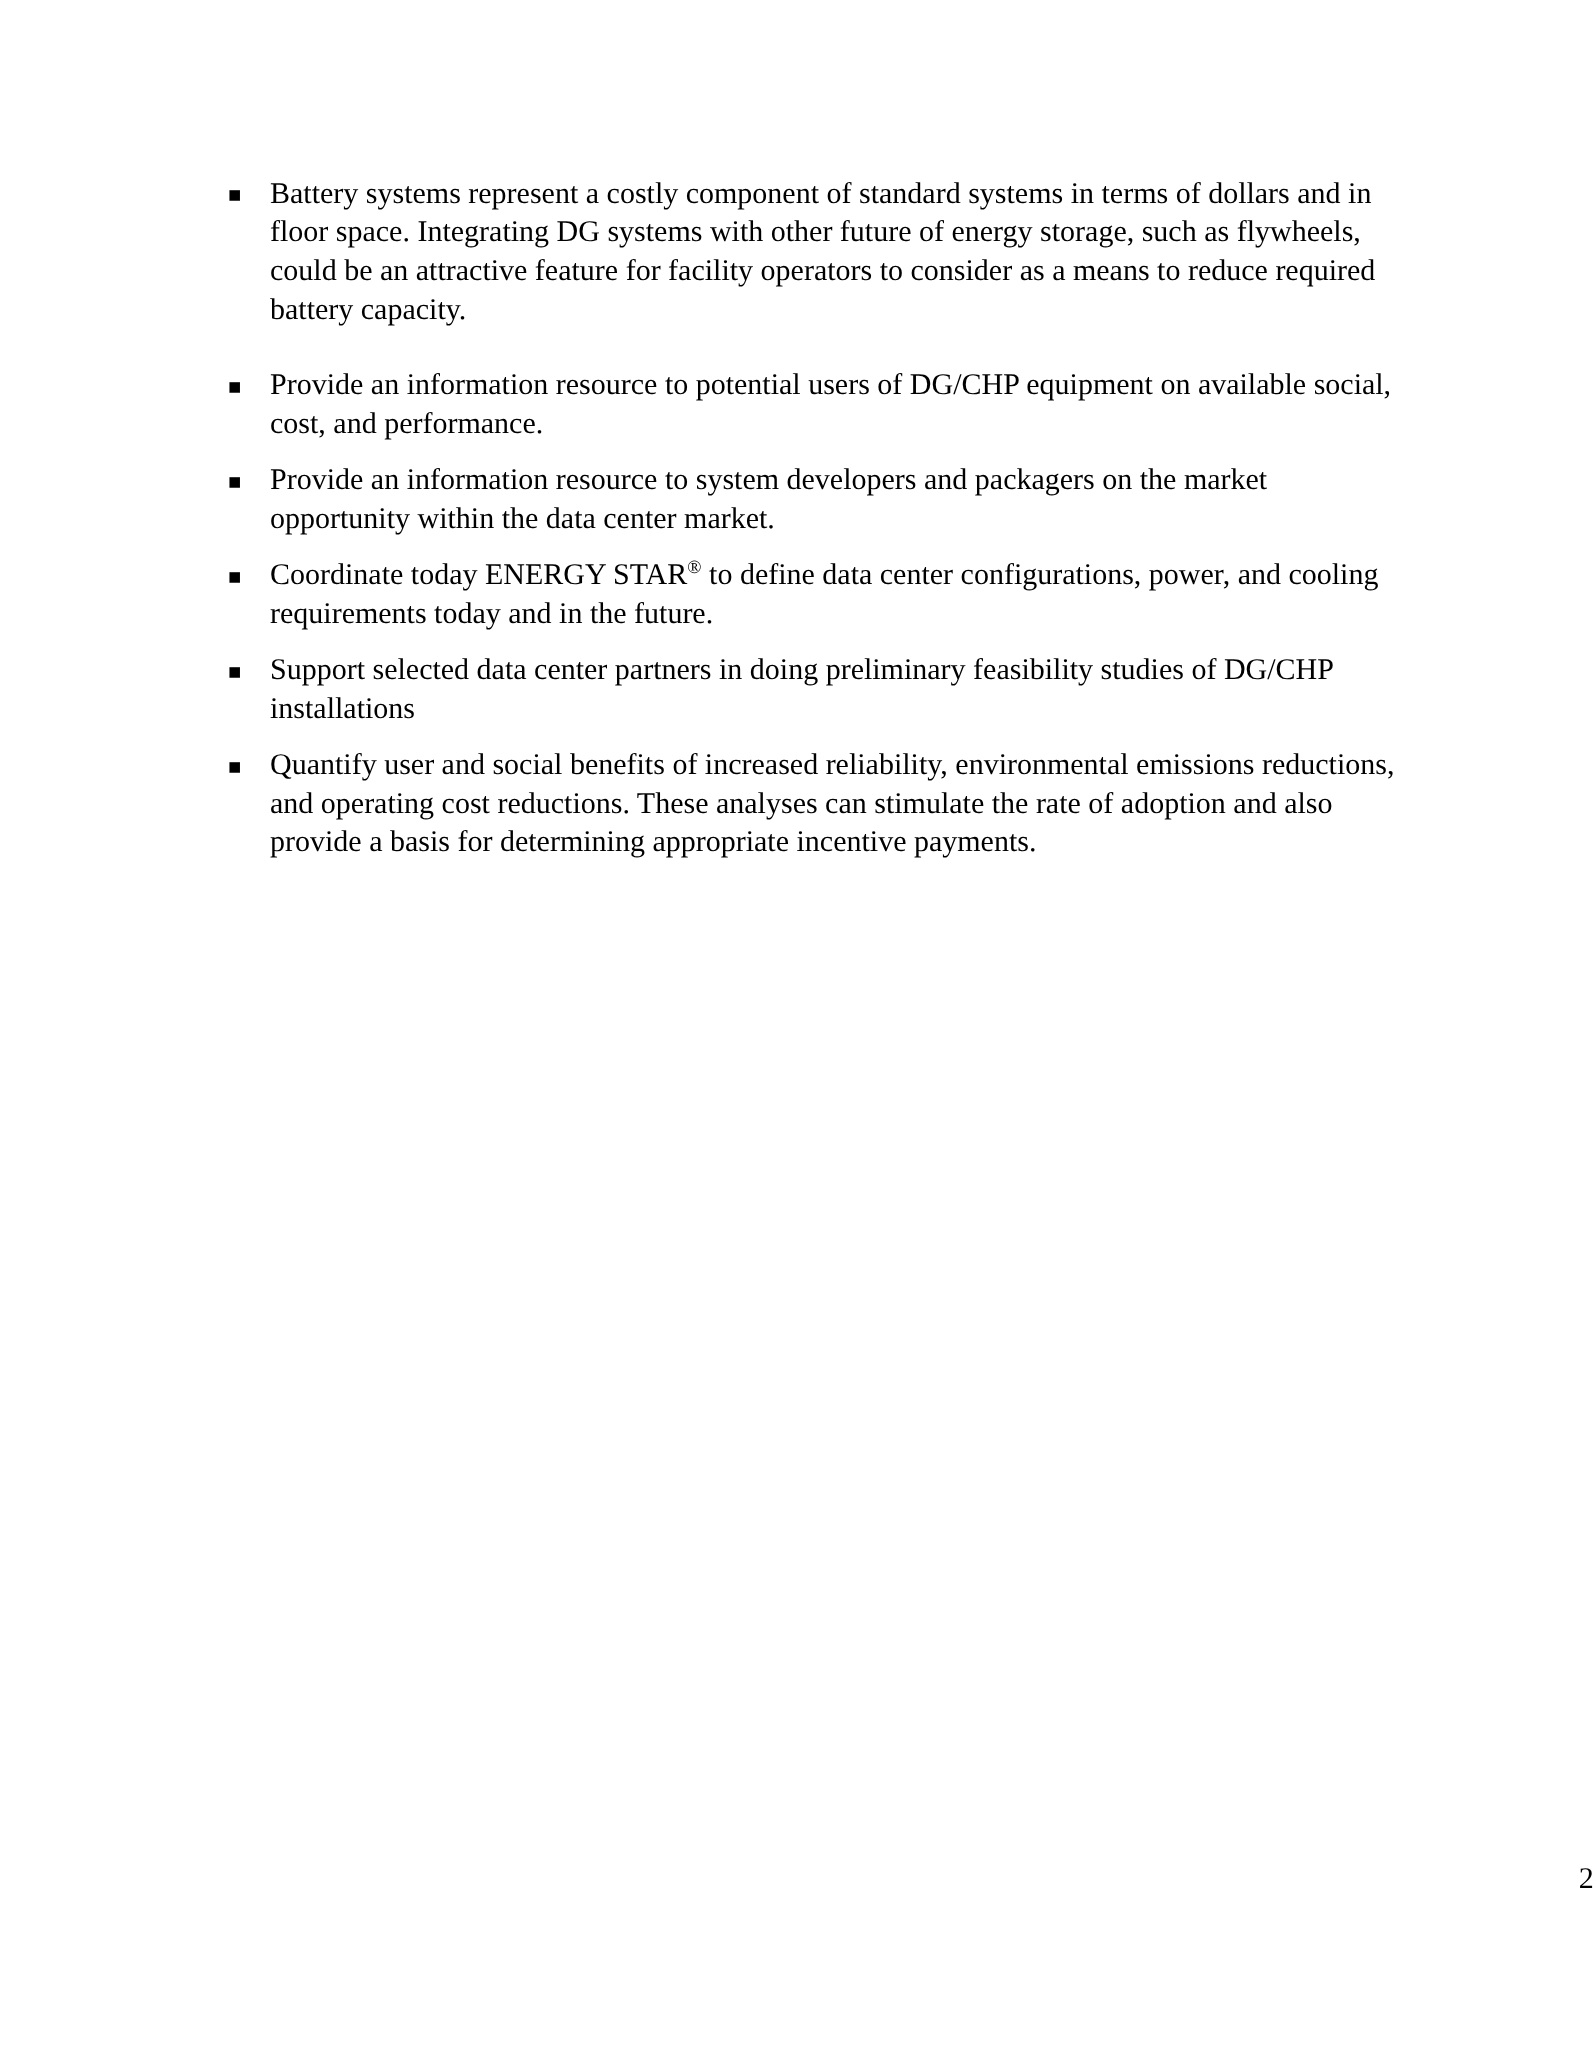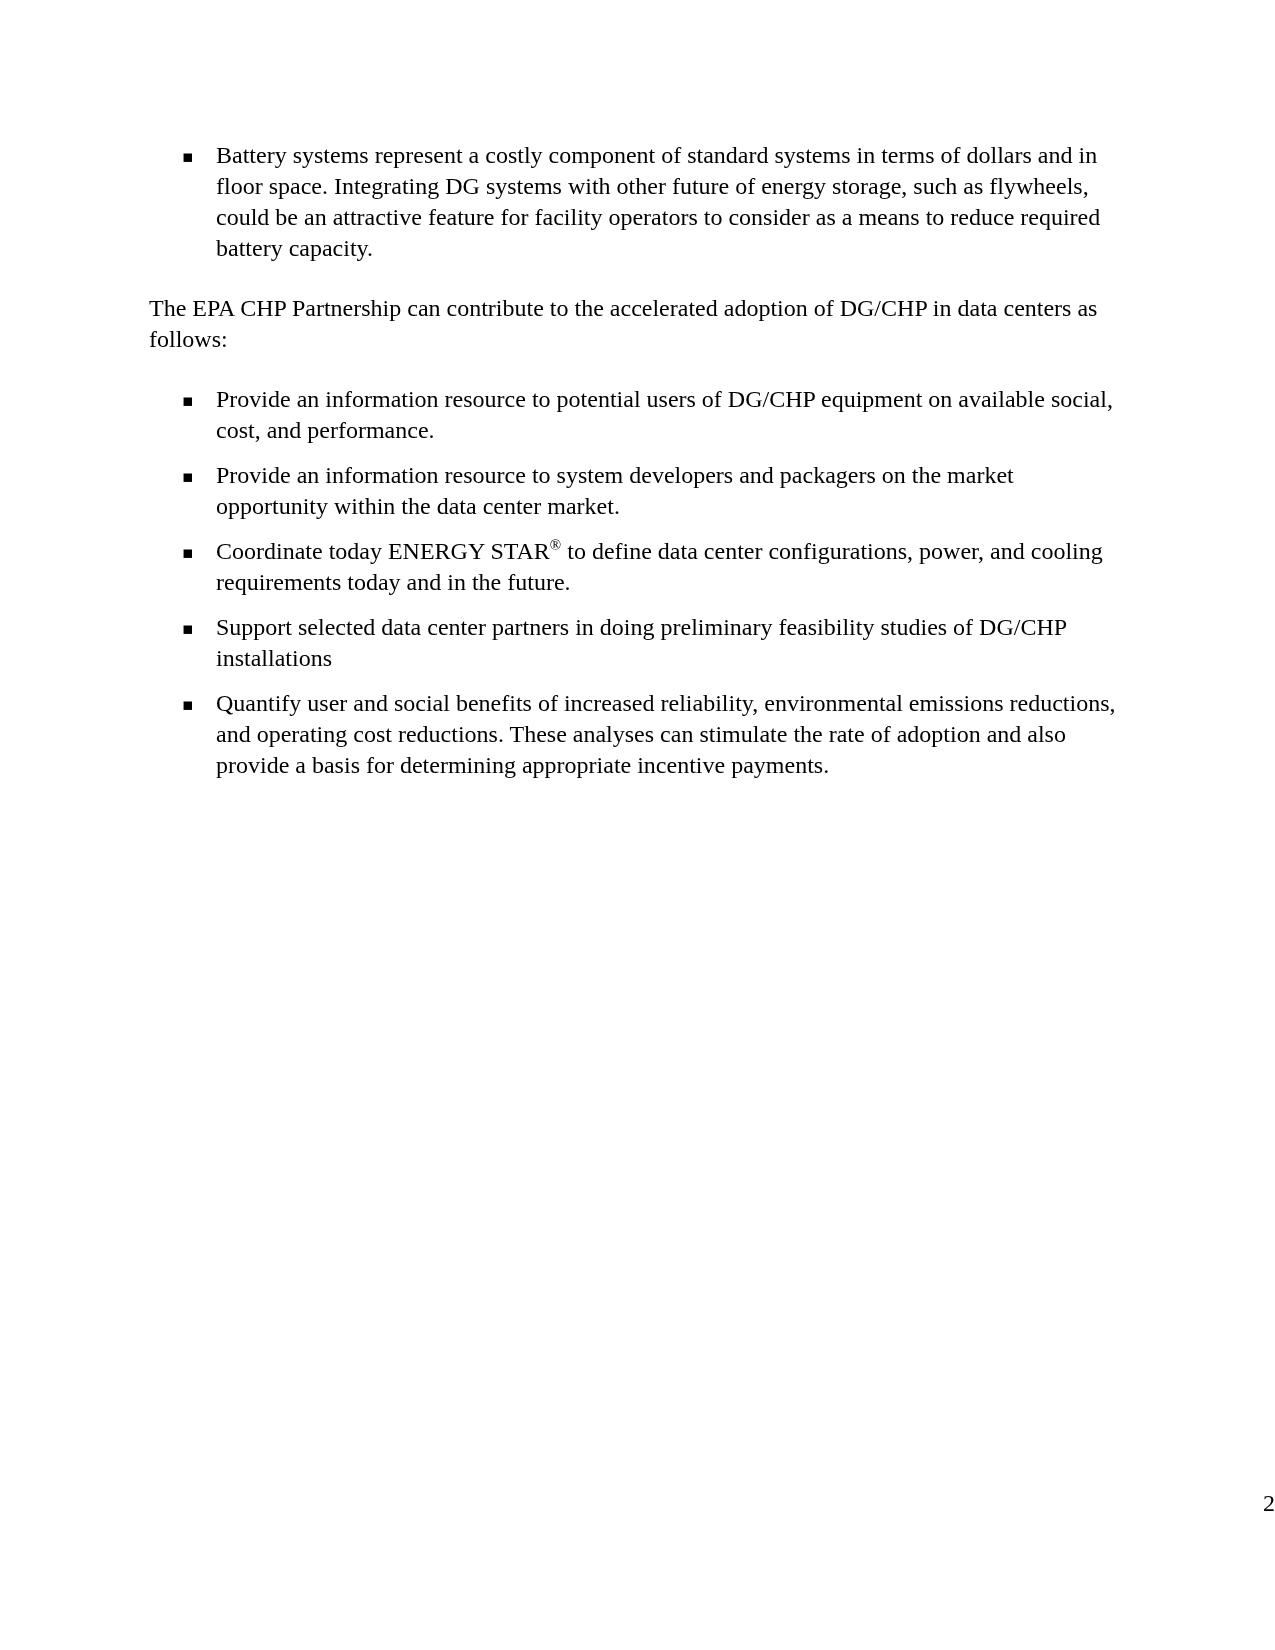--- a/index.html
+++ b/index.html
@@ -67,21 +67,20 @@
   <div class="content">
 
     <div class="bullet-list">
       <div class="bullet-item">
         <span class="bullet-marker">▪</span>
         <span class="bullet-text"><span>Battery systems represent a costly component of standard systems in terms of dollars and in floor space. Integrating DG systems with other future of energy storage, such as flywheels, could be an attractive feature for facility operators to consider as a means to reduce required battery capacity.</span><sup class="reg-mark"></sup><span></span></span>
       </div>
     </div>
 
 
-    <p class="paragraph">The EPA CHP Partnership can contribute to the accelerated adoption of DG/CHP in data centers as follows:</p>
 
     <div class="bullet-list">
       <div class="bullet-item">
         <span class="bullet-marker">▪</span>
         <span class="bullet-text"><span>Provide an information resource to potential users of DG/CHP equipment on available social, cost, and performance.</span><sup class="reg-mark"></sup><span></span></span>
       </div>
       <div class="bullet-item">
         <span class="bullet-marker">▪</span>
         <span class="bullet-text"><span>Provide an information resource to system developers and packagers on the market opportunity within the data center market.</span><sup class="reg-mark"></sup><span></span></span>
       </div>

